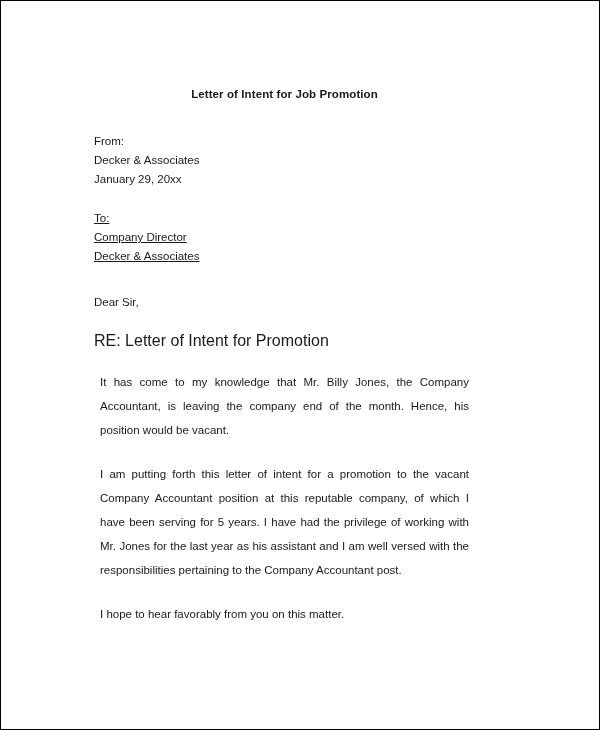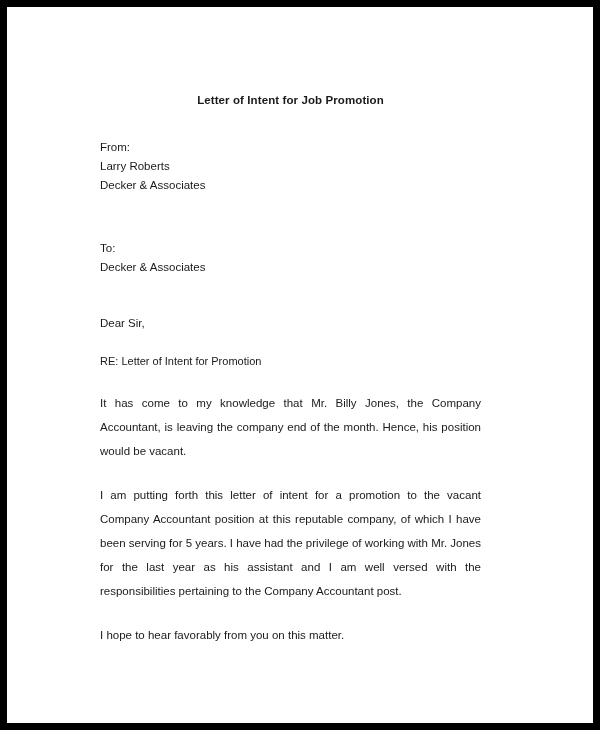--- a/index.html
+++ b/index.html
@@ -14,21 +14,21 @@
     color: #1a1a1a;
     overflow: hidden;
   }
 
   .page {
     position: relative;
     box-sizing: border-box;
     width: 600px;
     height: 730px;
     background: #ffffff;
-    border: 7px solid #000000;
+    border: 1px solid #000000;
   }
 
   .sheet {
     position: absolute;
     left: 93px;
     top: 0;
     width: 381px;
   }
 
   .doc-title {
@@ -41,59 +41,60 @@
     line-height: 14px;
   }
 
   .addr-line {
     font-size: 11.5px;
     line-height: 19px;
     white-space: nowrap;
   }
 
   .from-block { margin-top: 31px; }
-  .to-block   { margin-top: 44px; }
+  .to-block   { margin-top: 20px; text-decoration: underline; }
 
   .salutation {
     font-size: 11.5px;
     line-height: 19px;
-    margin-top: 37px;
+    margin-top: 27px;
   }
 
   .subject {
-    font-size: 11px;
+    font-size: 16px;
     line-height: 19px;
     margin-top: 19px;
   }
 
   .para {
     font-size: 11.5px;
     line-height: 24px;
     text-align: justify;
     text-justify: inter-word;
-    margin: 0;
+    margin: 6px;
     margin-top: 20px;
   }
 </style>
 </head>
 <body>
 
 <div class="page">
   <div class="sheet">
 
     <h1 class="doc-title">Letter of Intent for Job Promotion</h1>
 
     <div class="from-block">
       <div class="addr-line">From:</div>
-      <div class="addr-line">Larry Roberts</div>
       <div class="addr-line">Decker &amp; Associates</div>
+      <div class="addr-line">January 29, 20xx</div>
     </div>
 
     <div class="to-block">
       <div class="addr-line">To:</div>
+      <div class="addr-line">Company Director</div>
       <div class="addr-line">Decker &amp; Associates</div>
     </div>
 
     <div class="salutation">Dear Sir,</div>
 
     <div class="subject">RE: Letter of Intent for Promotion</div>
 
     <p class="para">It has come to my knowledge that Mr. Billy Jones, the Company Accountant, is leaving the company end of the month. Hence, his position would be vacant.</p>
 
     <p class="para">I am putting forth this letter of intent for a promotion to the vacant Company Accountant position at this reputable company, of which I have been serving for 5 years. I have had the privilege of working with Mr. Jones for the last year as his assistant and I am well versed with the responsibilities pertaining to the Company Accountant post.</p>

